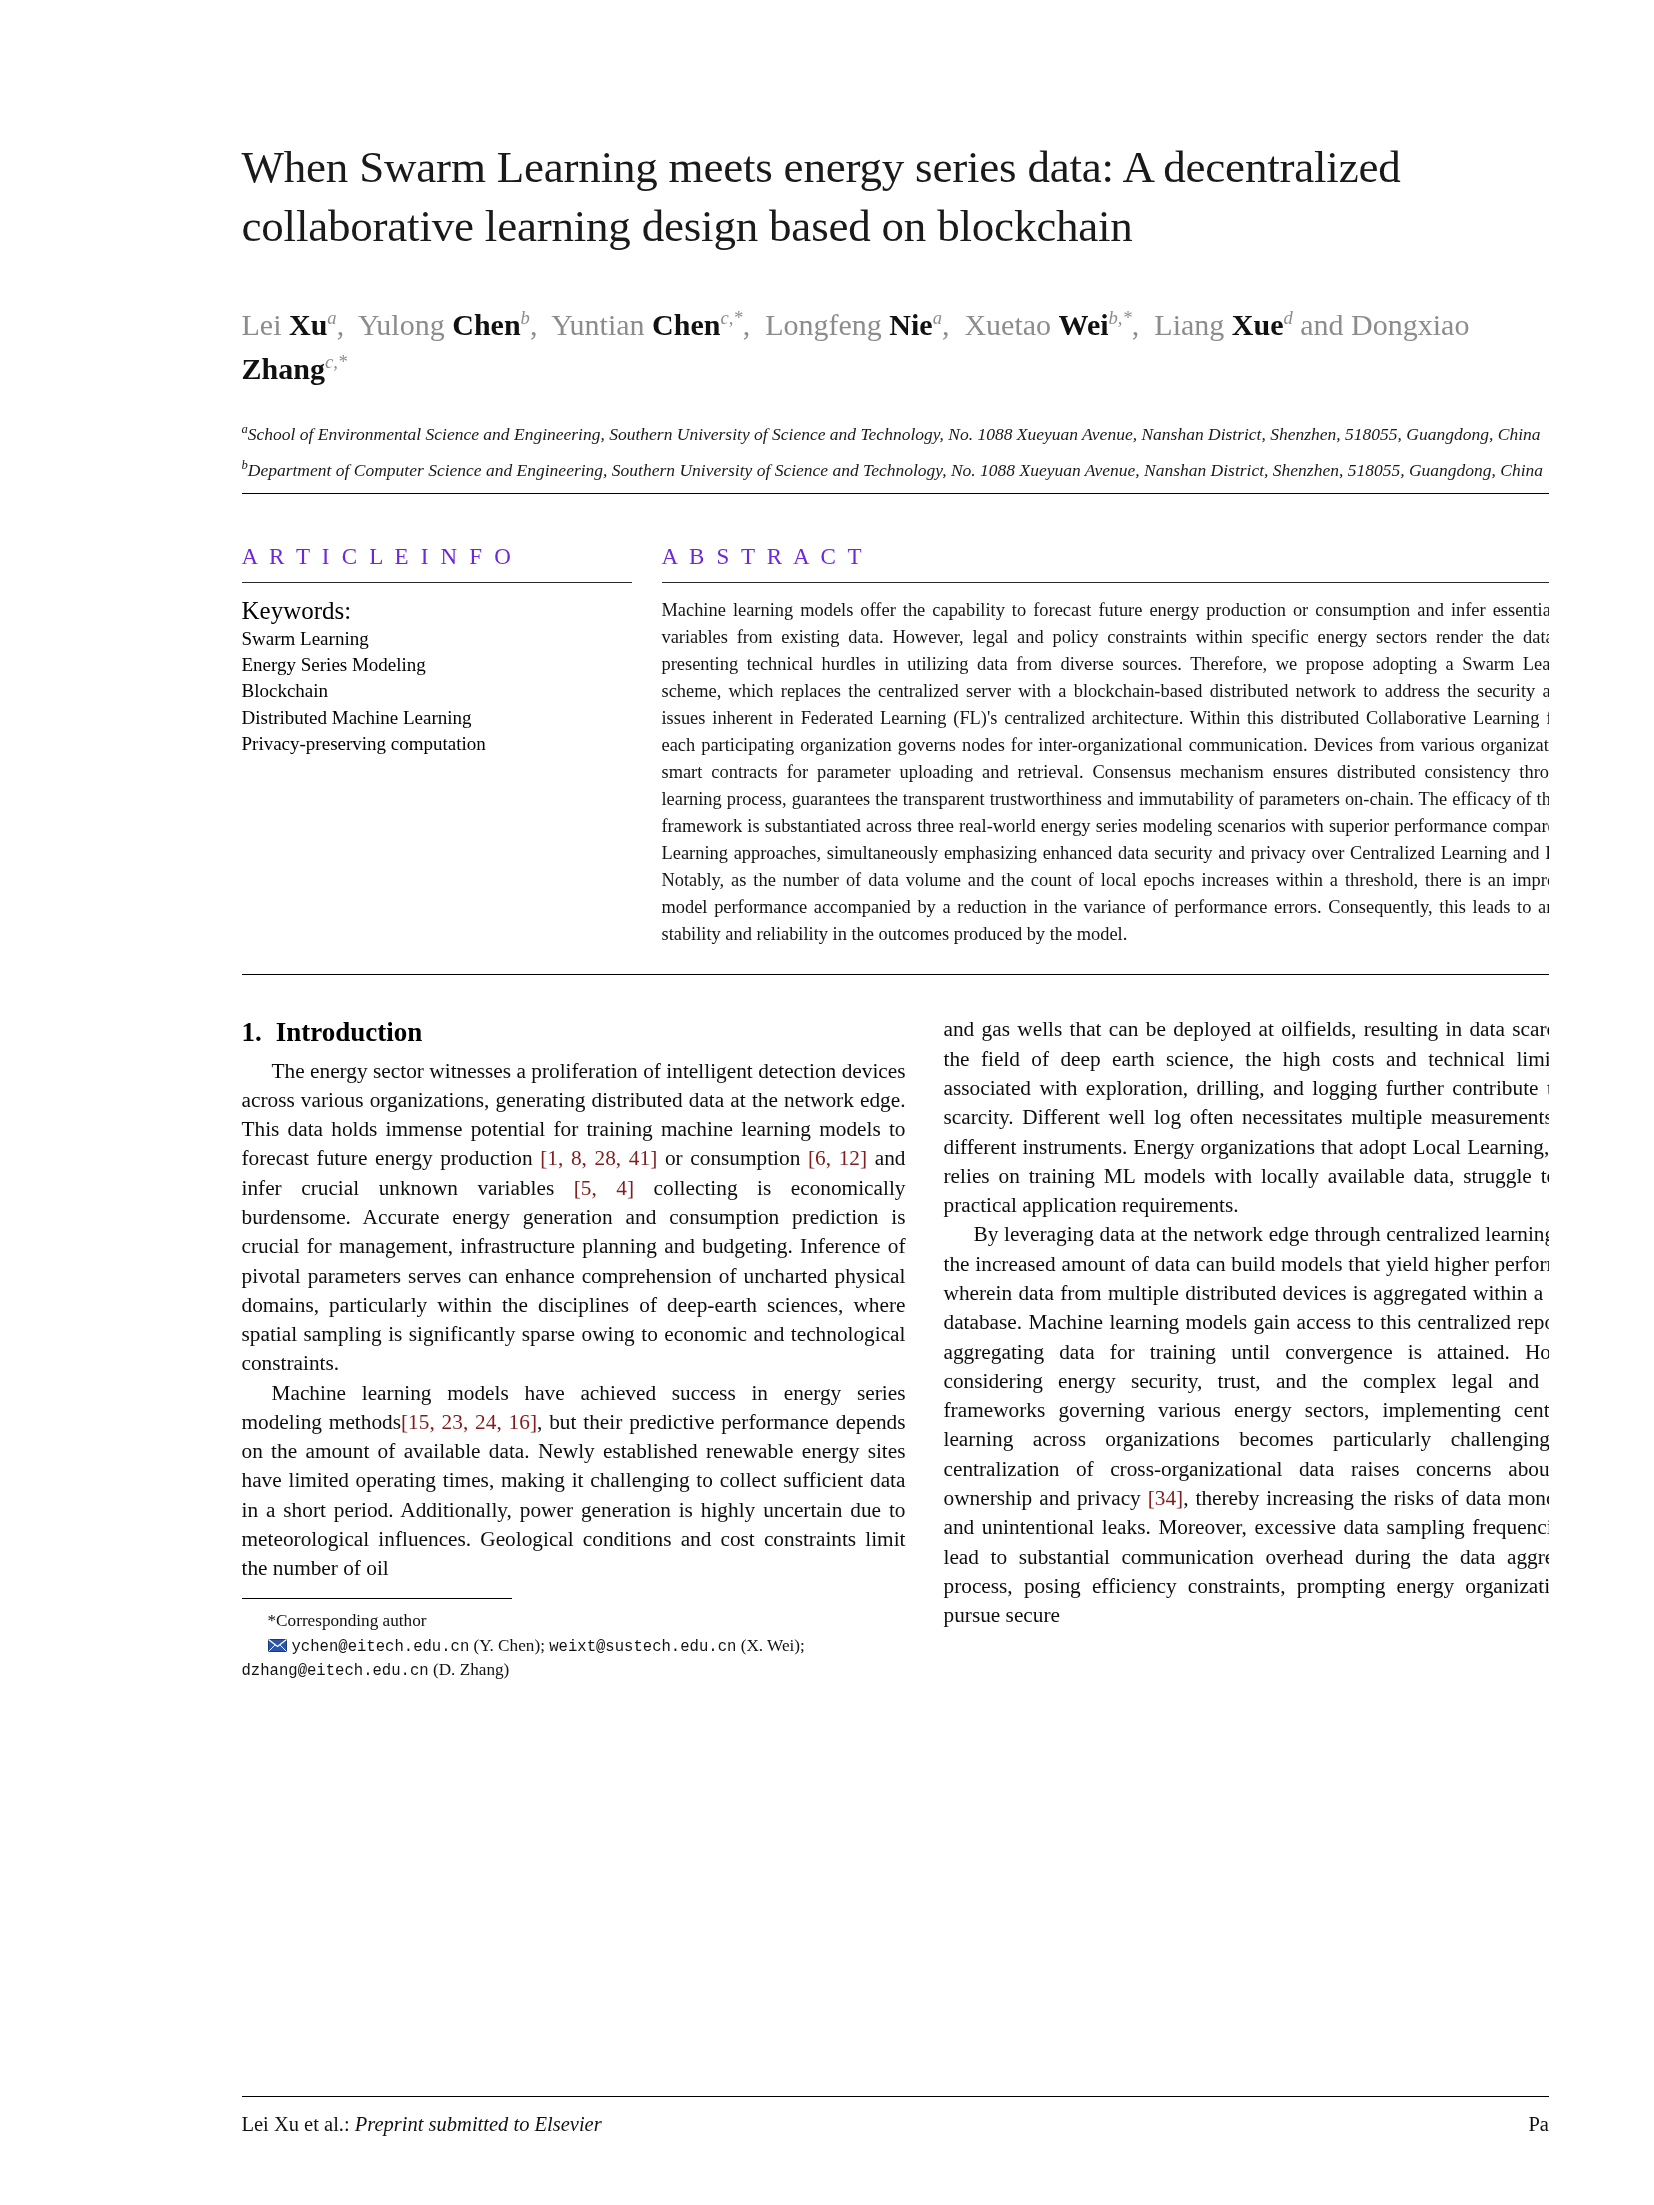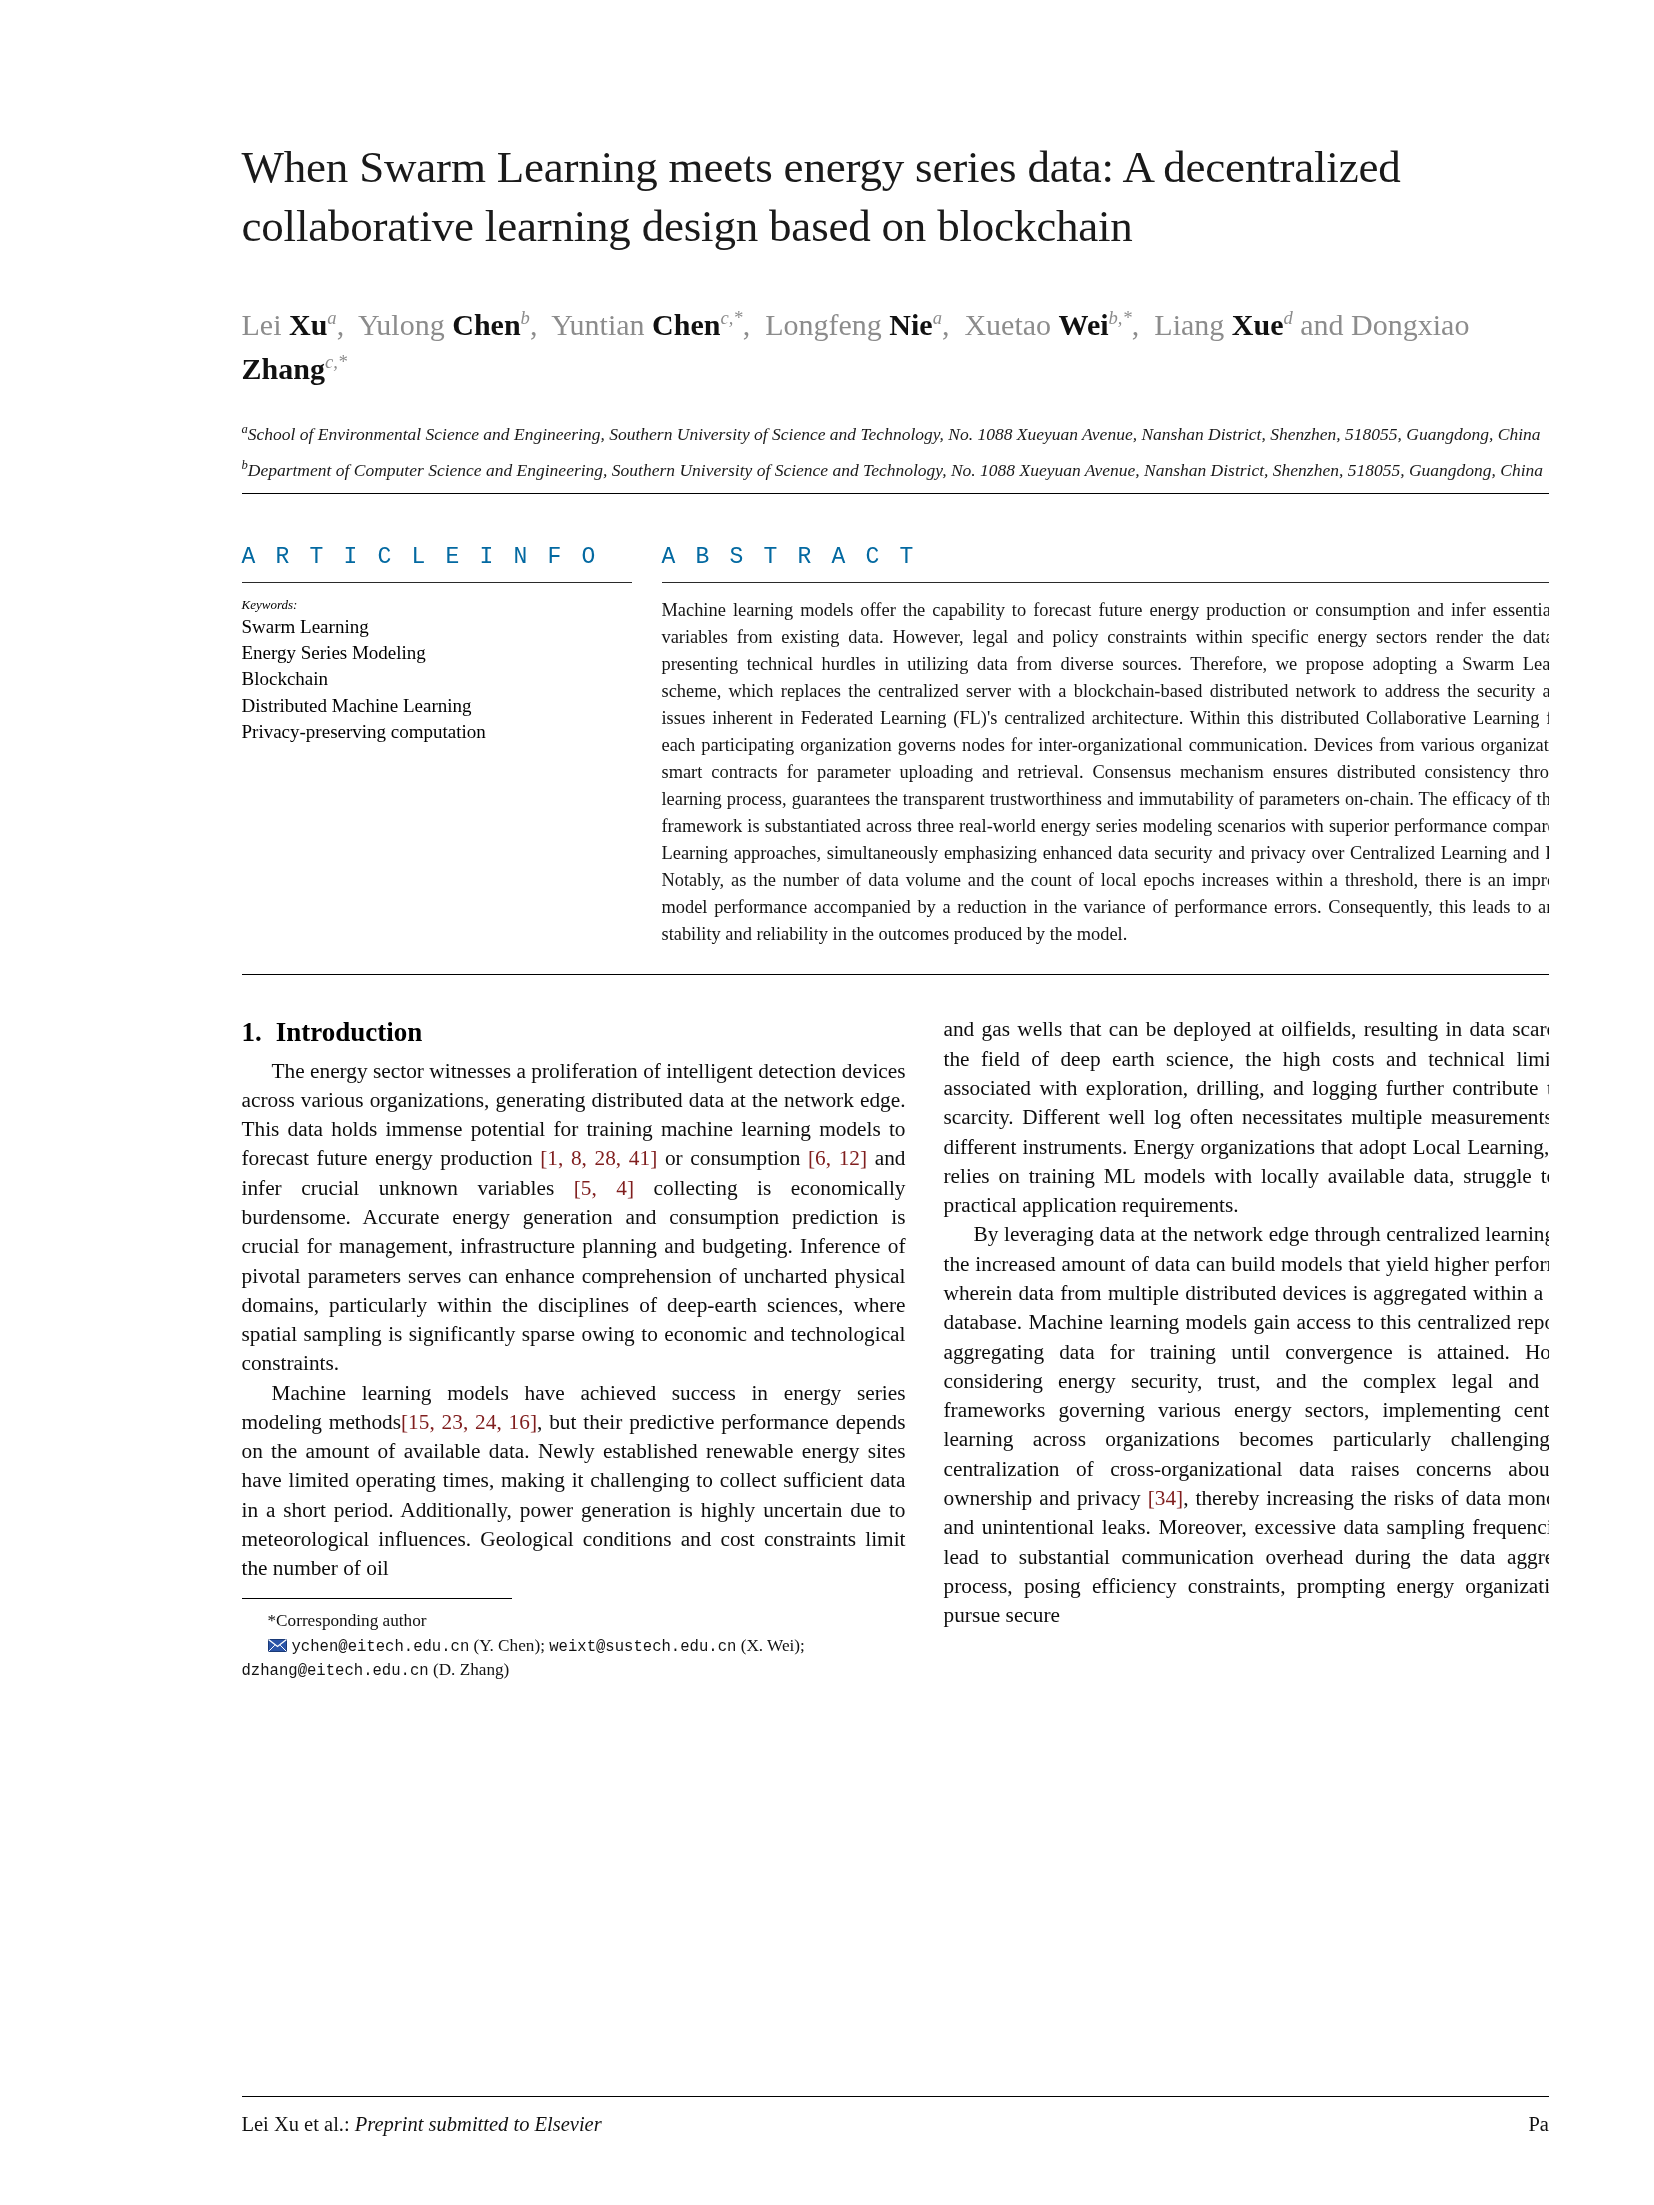--- a/index.html
+++ b/index.html
@@ -76,32 +76,30 @@
     margin-top: 6px;
   }
   .col-info { width: 420px; padding-right: 30px; box-sizing: border-box; }
   .col-abs  { width: 970px; box-sizing: border-box; }
 
   .sec-head {
     font-size: 23px;
     letter-spacing: 3.2px;
     font-weight: normal;
     margin: 18px 0 0 0;
-    color: #0369a1;
-    font-family: Liberation Mono, monospace;
+    color: #6d28d9;
   }
   .hr-thin {
     border: 0;
     border-top: 1px solid #2a2a2a;
     margin: 12px 0 14px 0;
     width: 100%;
   }
   .kw-title {
-    font-style: italic;
-    font-size: 13px;
+    font-size: 25px;
     margin: 0 0 1px 0;
   }
   .kw-list { font-size: 19px; line-height: 1.38; }
   .kw-list div { margin: 0; }
 
   .abstract-text {
     font-size: 18.4px;
     line-height: 1.47;
     text-align: justify;
     text-justify: inter-word;

